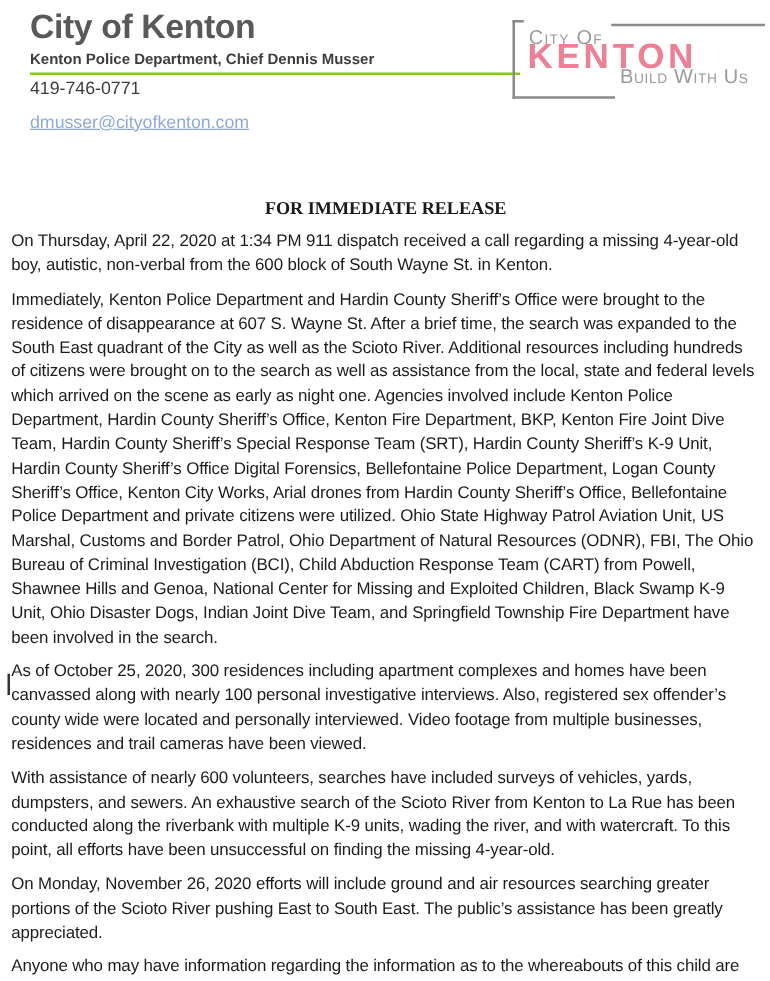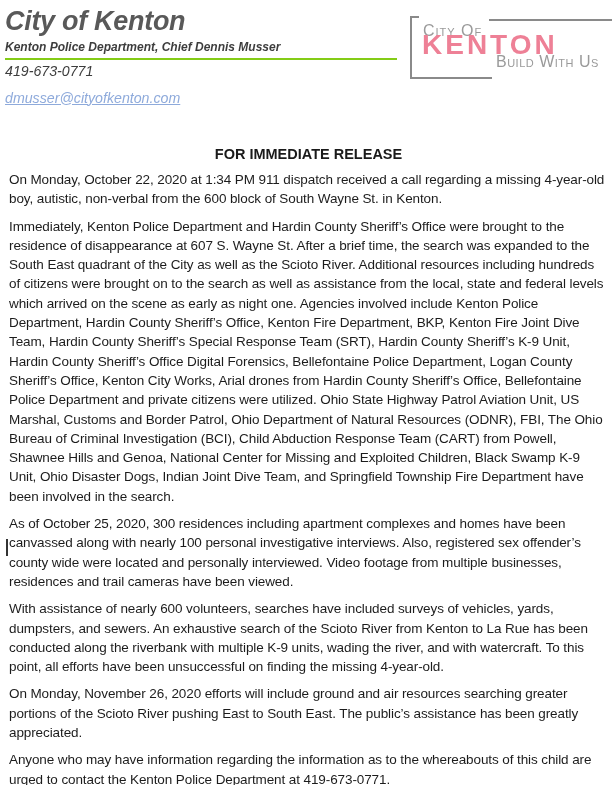--- a/index.html
+++ b/index.html
@@ -17,23 +17,22 @@
     color:#1c1c1c;
   }
   
   .doc-header{
     position:relative;
     height:145px;
     padding:0;
   }
   .header-left{
     position:absolute;
-    left:5px;top:6px;
+    left:24px;top:6px;
     width:392px;
-    font-style:italic;
   }
   .doc-title{
     margin:0;
     font-size:27px;
     font-weight:700;
     letter-spacing:-0.3px;
     color:#595959;
     line-height:30px;
   }
   .doc-subtitle{
@@ -104,26 +103,28 @@
     font-variant:small-caps;
     font-size:16px;
     letter-spacing:0.5px;
     color:var(--logo-gray);
   }
   
   .doc-body{
     padding:0 8px 0 9px;
   }
   .release-heading{
+    margin-top:13px;
     margin-bottom:6px;
     text-align:center;
     font-size:14.5px;
     font-weight:700;
     color:#1a1a1a;
     line-height:19px;
+    font-family:Liberation Serif, serif;
   }
   .doc-body p{
     margin:0 0 8px 0;
     font-size:13.5px;
     letter-spacing:-0.1px;
     line-height:19.3px;
     color:#1c1c1c;
   }
   .text-cursor{
     position:absolute;
@@ -134,38 +135,38 @@
 </style>
 </head>
 <body>
 
 <div class="page">
 
   <header class="doc-header">
     <div class="header-left">
       <h1 class="doc-title">City of Kenton</h1>
       <div class="doc-subtitle">Kenton Police Department, Chief Dennis Musser</div>
-      <div class="addr-line">419-673-0771</div>
+      <div class="addr-line">419-746-0771</div>
       <a class="email-link">dmusser@cityofkenton.com</a>
     </div>
 
     <div class="logo">
       <span class="v-line"></span>
       <span class="stub-top"></span>
       <span class="logo-top">City Of</span>
       <span class="top-line"></span>
       <span class="logo-main">KENTON</span>
       <span class="bottom-line"></span>
       <span class="logo-bottom">Build With Us</span>
     </div>
   </header>
 
   <main class="doc-body">
     <div class="release-heading">FOR IMMEDIATE RELEASE</div>
-    <p>On Monday, October 22, 2020 at 1:34 PM 911 dispatch received a call regarding a missing 4-year-old boy, autistic, non-verbal from the 600 block of South Wayne St. in Kenton.</p>
+    <p>On Thursday, April 22, 2020 at 1:34 PM 911 dispatch received a call regarding a missing 4-year-old boy, autistic, non-verbal from the 600 block of South Wayne St. in Kenton.</p>
     <p>Immediately, Kenton Police Department and Hardin County Sheriff’s Office were brought to the residence of disappearance at 607 S. Wayne St. After a brief time, the search was expanded to the South East quadrant of the City as well as the Scioto River. Additional resources including hundreds of citizens were brought on to the search as well as assistance from the local, state and federal levels which arrived on the scene as early as night one. Agencies involved include Kenton Police Department, Hardin County Sheriff’s Office, Kenton Fire Department, BKP, Kenton Fire Joint Dive Team, Hardin County Sheriff’s Special Response Team (SRT), Hardin County Sheriff’s K-9 Unit, Hardin County Sheriff’s Office Digital Forensics,  Bellefontaine Police Department, Logan County Sheriff’s Office, Kenton City Works, Arial drones from Hardin County Sheriff’s Office, Bellefontaine Police Department and private citizens were utilized.  Ohio State Highway Patrol Aviation Unit, US Marshal, Customs and Border Patrol, Ohio Department of Natural Resources (ODNR), FBI, The Ohio Bureau of Criminal Investigation (BCI), Child Abduction Response Team (CART) from Powell, Shawnee Hills and Genoa, National Center for Missing and Exploited Children, Black Swamp K-9 Unit, Ohio Disaster Dogs, Indian Joint Dive Team, and Springfield Township Fire Department have been involved in the search.</p>
     <p>As of October 25, 2020, 300 residences including apartment complexes and homes have been canvassed along with nearly 100 personal investigative interviews. Also, registered sex offender’s county wide were located and personally interviewed. Video footage from multiple businesses, residences and trail cameras have been viewed.</p>
     <p>With assistance of nearly 600 volunteers, searches have included surveys of vehicles, yards, dumpsters, and sewers. An exhaustive search of the Scioto River from Kenton to La Rue has been conducted along the riverbank with multiple K-9 units, wading the river, and with watercraft. To this point, all efforts have been unsuccessful on finding the missing 4-year-old.</p>
     <p>On Monday, November 26, 2020 efforts will include ground and air resources searching greater portions of the Scioto River pushing East to South East. The public’s assistance has been greatly appreciated.</p>
     <p>Anyone who may have information regarding the information as to the whereabouts of this child are urged to contact the Kenton Police Department at 419-673-0771.</p>
 
   </main>
 
   <span class="text-cursor"></span>
 </div>

